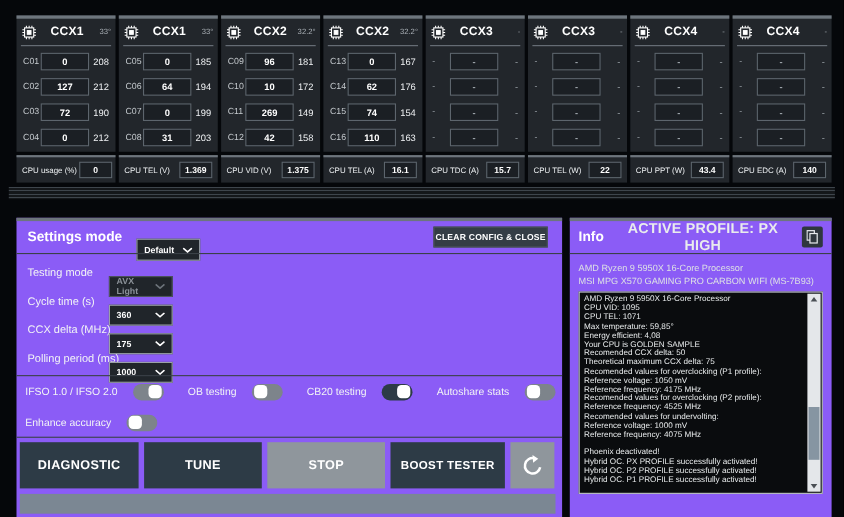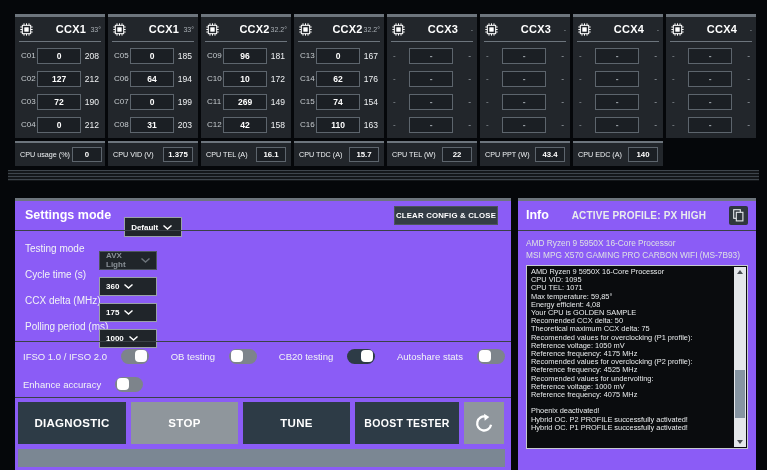--- a/index.html
+++ b/index.html
@@ -5,21 +5,21 @@
   * { margin:0; padding:0; box-sizing:border-box; }
   html,body { background:#000; }
   body { font-family:"Liberation Sans", sans-serif; }
   .app { position:relative; width:767px; height:470px; background:#05070a; overflow:hidden; }
 
   
   #ccx-row { position:absolute; left:15px; top:14px; display:flex; gap:3px; }
   .ccx-panel { width:90px; height:124px; background:#22262b; border-top:3px solid #6d757d; }
   .ccx-header { display:flex; align-items:center; margin:0 4px; height:25px; border-bottom:1px solid #6d757d; gap:1px; }
   .chip-icon { width:16px; height:16px; flex:none; display:flex; align-items:center; }
-  .ccx-title { flex:1; text-align:right; color:#fff; font-weight:bold; font-size:11px; letter-spacing:.2px; }
+  .ccx-title { flex:1; text-align:center; color:#fff; font-weight:bold; font-size:11px; letter-spacing:.2px; }
   .ccx-temp { color:#a9afb5; font-size:7px; min-width:14px; text-align:right; }
   .ccx-rows { padding:2px 6px 0; }
   .ccx-row { display:flex; align-items:center; height:23px; }
   .core-label { width:17px; font-size:8px; color:#c6cbcf; }
   .core-box { flex:none; width:44px; height:16px; margin:0 auto; border:1px solid #5d656d; background:#1b1f24; color:#fff;
               font-size:8.5px; font-weight:bold; display:flex; align-items:center; justify-content:center; }
   .core-freq { width:19px; text-align:right; font-size:8.5px; color:#f0f2f4; }
   .dim { color:#9aa1a7 !important; }
 
   
@@ -34,21 +34,21 @@
                     background:repeating-linear-gradient(to bottom, #3e454c 0 1px, #14171a 1px 3px); }
 
   
   .panel { position:absolute; top:198px; height:344px; background:#8b5cf6; border-top:3px solid #6d757d; }
   #settings-panel { left:15px; width:496px; }
   #info-panel { left:518px; width:238px; }
   .hline { position:absolute; left:0; width:100%; height:1px; background:#3a4147; }
 
   .settings-header { display:flex; align-items:center; height:28px; padding:0 13px 0 10px; gap:13px; }
   .settings-title { font-size:12.5px; font-weight:bold; color:#fff; white-space:nowrap; }
-  .dropdown { display:flex; align-items:center; justify-content:flex-start; background:#20252a; border:1px solid #9aa1a8;
+  .dropdown { display:flex; align-items:center; justify-content:space-between; background:#20252a; border:1px solid #9aa1a8;
               height:20px; padding:0 6px; color:#fff; font-size:8px; font-weight:bold; gap:5px; cursor:default;margin-top:24px; }
   .dropdown .chev { display:flex; color:#fff; }
   .dropdown.disabled { border-color:#4e565e; color:#8a9198; }
   .dropdown.disabled .chev { color:#6c737a; }
   .dd-settings-mode { width:58px; flex:none; }
   .clear-btn { margin-left:auto; width:104px; height:19px; background:#343d45; border:1px solid #4c555d; color:#fff;
                font-size:7.8px; font-weight:bold; display:flex; align-items:center; justify-content:center; letter-spacing:.2px; white-space:nowrap; }
 
   #form-fields { position:absolute; left:10px; top:34px; }
   .form-row { display:flex; align-items:center; height:26px; }
@@ -72,21 +72,21 @@
   .btn-stop { width:107px; background:#8f969c; }
   .btn-stack { width:104px; display:flex; flex-direction:column; gap:2px; }
   .btn-stack .btn { width:100%; flex:1; font-size:10.5px; }
   .btn-refresh { width:40px; background:#8f969c; }
 
   .progress-bar { position:absolute; left:3px; top:248px; width:487px; height:18px; background:#7b8793; }
 
   
   .info-header { display:flex; align-items:center; height:28px; padding:0 8px; gap:6px; }
   .info-title { font-size:12.5px; font-weight:bold; color:#fff; }
-  .active-profile { flex:1; text-align:center; font-size:10px; font-weight:bold; color:#e9eced; letter-spacing:.2px; }
+  .active-profile { flex:1; text-align:center; font-size:13px; font-weight:bold; color:#e9eced; letter-spacing:.2px; }
   .copy-btn { width:19px; height:19px; background:#2f373e; border-radius:2px; display:flex; align-items:center; justify-content:center; cursor:pointer; }
   .info-lines { position:absolute; left:8px; top:36px; width:224px; font-size:8.3px; color:#dde1e4; line-height:12px; white-space:nowrap; }
   .log-box { position:absolute; left:8px; top:64px; width:222px; height:184px; background:#0a0c0e; border:1px solid #c6cbd0;
              padding:2px 16px 2px 4px; overflow:hidden; }
   .log-line { font-size:7.4px; line-height:8.2px; color:#e9eced; white-space:nowrap; min-height:8.2px; }
   .log-scrollbar { position:absolute; top:1px; right:1px; bottom:1px; width:12px; background:#e4e7ea; }
   .sb-btn { position:absolute; left:0; width:100%; height:10px; display:flex; align-items:center; justify-content:center; }
   .sb-up { top:0; } .sb-down { bottom:0; }
   .tri-up { width:0; height:0; border-left:3px solid transparent; border-right:3px solid transparent; border-bottom:4px solid #4a4f54; }
   .tri-down { width:0; height:0; border-left:3px solid transparent; border-right:3px solid transparent; border-top:4px solid #4a4f54; }
@@ -394,20 +394,24 @@
           </div>
         </div>
       </div>
     </div>
   <div id="stats-row">
       <div class="stat-box">
         <div class="stat-label">CPU usage (%)</div>
         <div class="stat-value">0</div>
       </div>
       <div class="stat-box">
+        <div class="stat-label">CPU TEL (V)</div>
+        <div class="stat-value">1.369</div>
+      </div>
+      <div class="stat-box">
         <div class="stat-label">CPU VID (V)</div>
         <div class="stat-value">1.375</div>
       </div>
       <div class="stat-box">
         <div class="stat-label">CPU TEL (A)</div>
         <div class="stat-value">16.1</div>
       </div>
       <div class="stat-box">
         <div class="stat-label">CPU TDC (A)</div>
         <div class="stat-value">15.7</div>
@@ -522,22 +526,22 @@
           <div class="toggle-label">Enhance accuracy</div>
           <div class="toggle knob-left">
             <div class="knob"></div>
           </div>
         </div>
       </div>
 
     <div class="hline" style="top:196px"></div>
     <div id="buttons-row">
       <div class="btn btn-diagnostic">DIAGNOSTIC</div>
+      <div class="btn btn-tune">TUNE</div>
       <div class="btn btn-stop">STOP</div>
-      <div class="btn btn-tune">TUNE</div>
       <div class="btn-stack">
         <div class="btn">BOOST TESTER</div>
       </div>
       <div class="btn btn-refresh">
         <span style="display:flex">
           <svg width="21" height="21" viewBox="0 0 24 24">
             <path d="M19.5 13.5 A8 8 0 1 1 13.5 4.2" fill="none" stroke="#fff" stroke-width="2.6"></path>
             <path d="M11.5 0.8 L17.5 4.6 L12.2 8.8 Z" fill="#fff"></path>
           </svg>
         </span>
@@ -577,20 +581,21 @@
           <div class="log-line">Recomended values for overclocking (P1 profile):</div>
           <div class="log-line">Reference voltage: 1050 mV</div>
           <div class="log-line">Reference frequency: 4175 MHz</div>
           <div class="log-line">Recomended values for overclocking (P2 profile):</div>
           <div class="log-line">Reference frequency: 4525 MHz</div>
           <div class="log-line">Recomended values for undervolting:</div>
           <div class="log-line">Reference voltage: 1000 mV</div>
           <div class="log-line">Reference frequency: 4075 MHz</div>
           <div class="log-line"></div>
           <div class="log-line">Phoenix deactivated!</div>
+          <div class="log-line">Hybrid OC. PX PROFILE successfully activated!</div>
           <div class="log-line">Hybrid OC. P2 PROFILE successfully activated!</div>
           <div class="log-line">Hybrid OC. P1 PROFILE successfully activated!</div>
         </div>
       <div class="log-scrollbar">
         <div class="sb-btn sb-up">
             <div class="tri-up"></div>
           </div>
         <div class="sb-thumb"></div>
         <div class="sb-btn sb-down">
             <div class="tri-down"></div>

